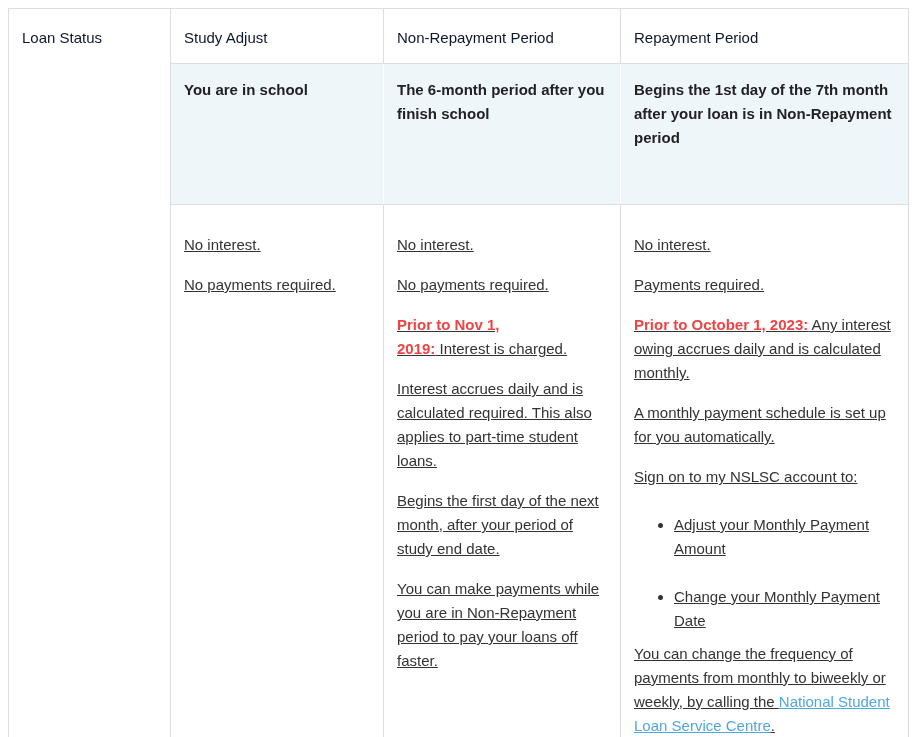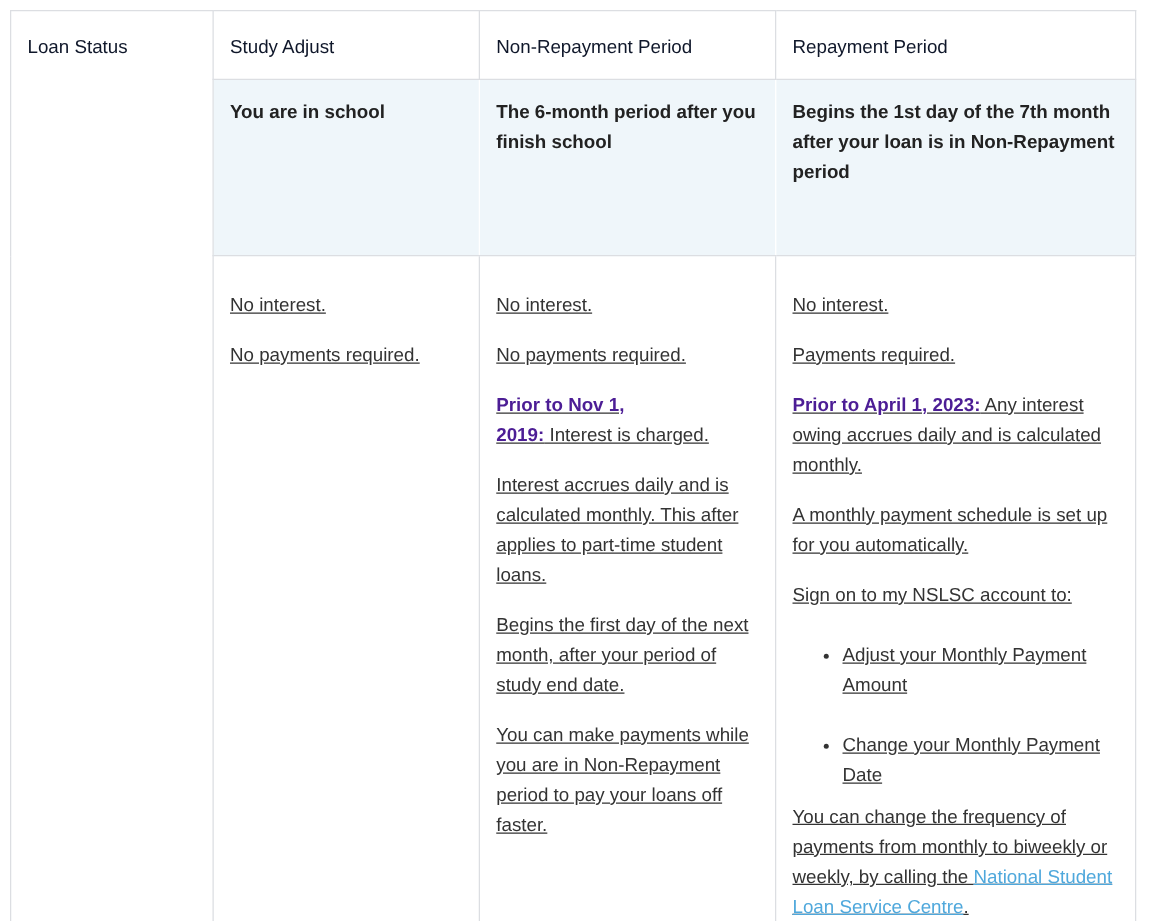--- a/index.html
+++ b/index.html
@@ -57,21 +57,21 @@
     padding-top: 19px;
     text-decoration: underline;
   }
   .loan-table p {
     margin: 9px 0 16px 0;
     font-size: 15px;
     line-height: 24px;
     color: #333333;
   }
   .loan-table p:last-child { margin-bottom: 0; }
-  .bold-lead { font-weight: bold; color: #4c1d95; }
+  .bold-lead { font-weight: bold; color: #ef4444; }
   .loan-table ul {
     margin: 24px 0 8px 0;
     padding-left: 40px;
   }
   .loan-table li {
     margin: 0 0 24px 0;
     font-size: 15px;
     line-height: 24px;
     color: #333333;
   }
@@ -109,29 +109,29 @@
     <tr class="body-row">
       <td>
         <p>No interest.</p>
         <p>No payments required.</p>
       </td>
 
       <td>
         <p>No interest.</p>
         <p>No payments required.</p>
         <p><span class="bold-lead">Prior to Nov 1,</span><br><span class="bold-lead">2019:</span><span> Interest is charged.</span></p>
-        <p>Interest accrues daily and is calculated monthly. This after applies to part-time student loans.</p>
+        <p>Interest accrues daily and is calculated required. This also applies to part-time student loans.</p>
         <p>Begins the first day of the next month, after your period of study end date.</p>
         <p>You can make payments while you are in Non-Repayment period to pay your loans off faster.</p>
       </td>
 
       <td>
         <p>No interest.</p>
         <p>Payments required.</p>
-        <p><span class="bold-lead">Prior to April 1, 2023:</span><span> Any interest owing accrues daily and is calculated monthly.</span></p>
+        <p><span class="bold-lead">Prior to October 1, 2023:</span><span> Any interest owing accrues daily and is calculated monthly.</span></p>
         <p>A monthly payment schedule is set up for you automatically.</p>
         <p>Sign on to my NSLSC account to:</p>
         <ul>
           <li>Adjust your Monthly Payment Amount</li>
           <li>Change your Monthly Payment Date</li>
         </ul>
         <p><span>You can change the frequency of payments from monthly to biweekly or weekly, by calling the </span><a class="nslsc-link">National Student Loan Service Centre</a><span>.</span></p>
       </td>
     </tr>
   </tbody>

